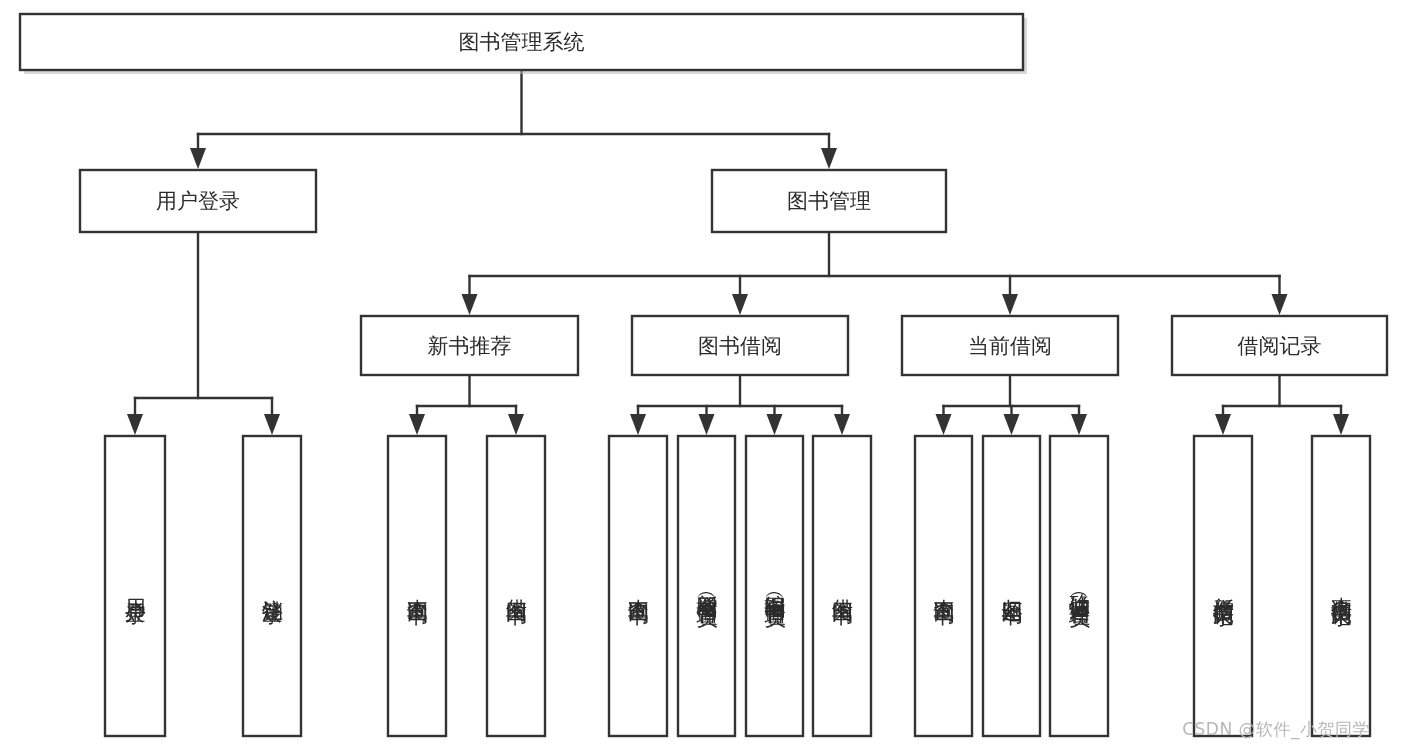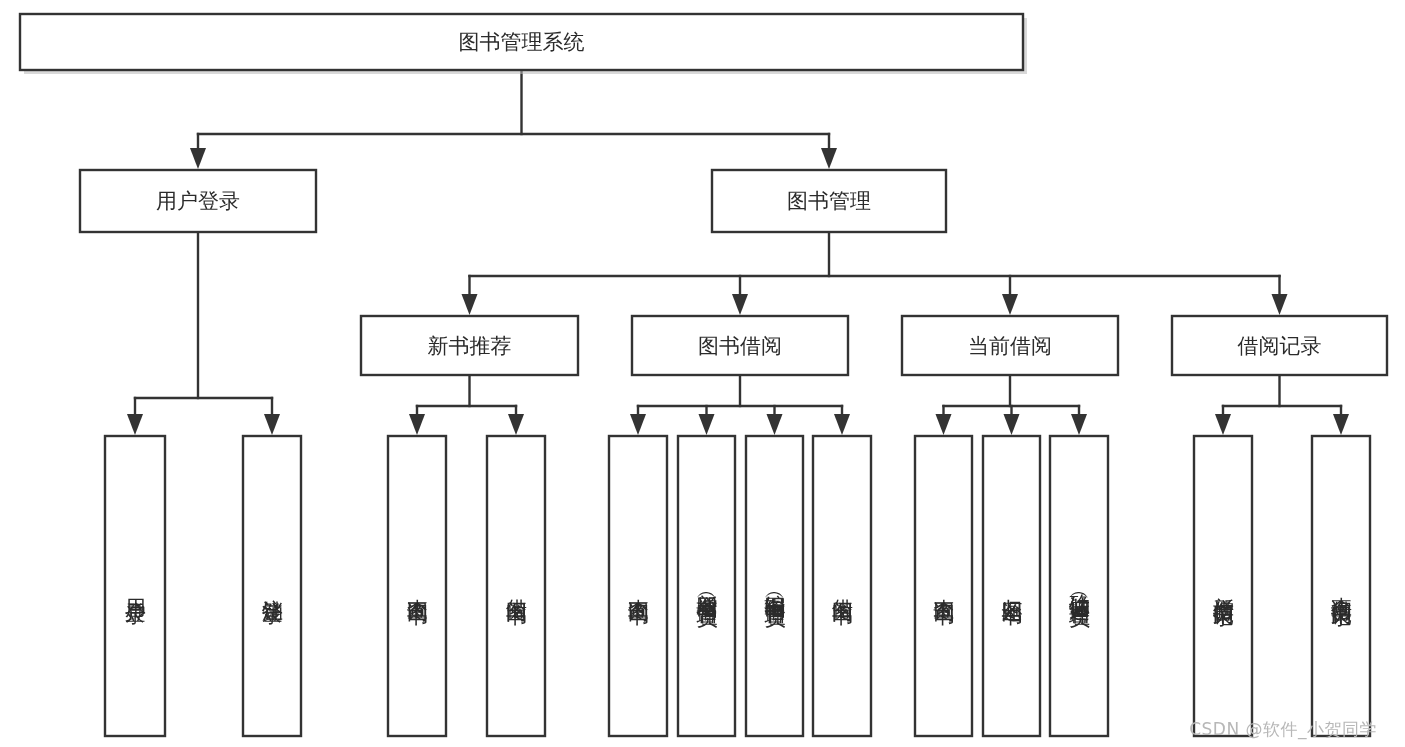--- a/index.html
+++ b/index.html
@@ -66,21 +66,21 @@
     font-size: 21px;
     line-height: 1.18;
     letter-spacing: 2px;
     color: #2b2b2b;
     white-space: nowrap;
     pointer-events: none;
     user-select: none;
   }
   #watermark {
     position: absolute;
-    right: 7px;
+    right: 14px;
     bottom: 6px;
     font-family: "DejaVu Sans", "Liberation Sans", sans-serif;
     font-size: 17px;
     color: #b7b7b7;
     letter-spacing: 0.5px;
     white-space: nowrap;
   }
 </style>
 </head>
 <body>

